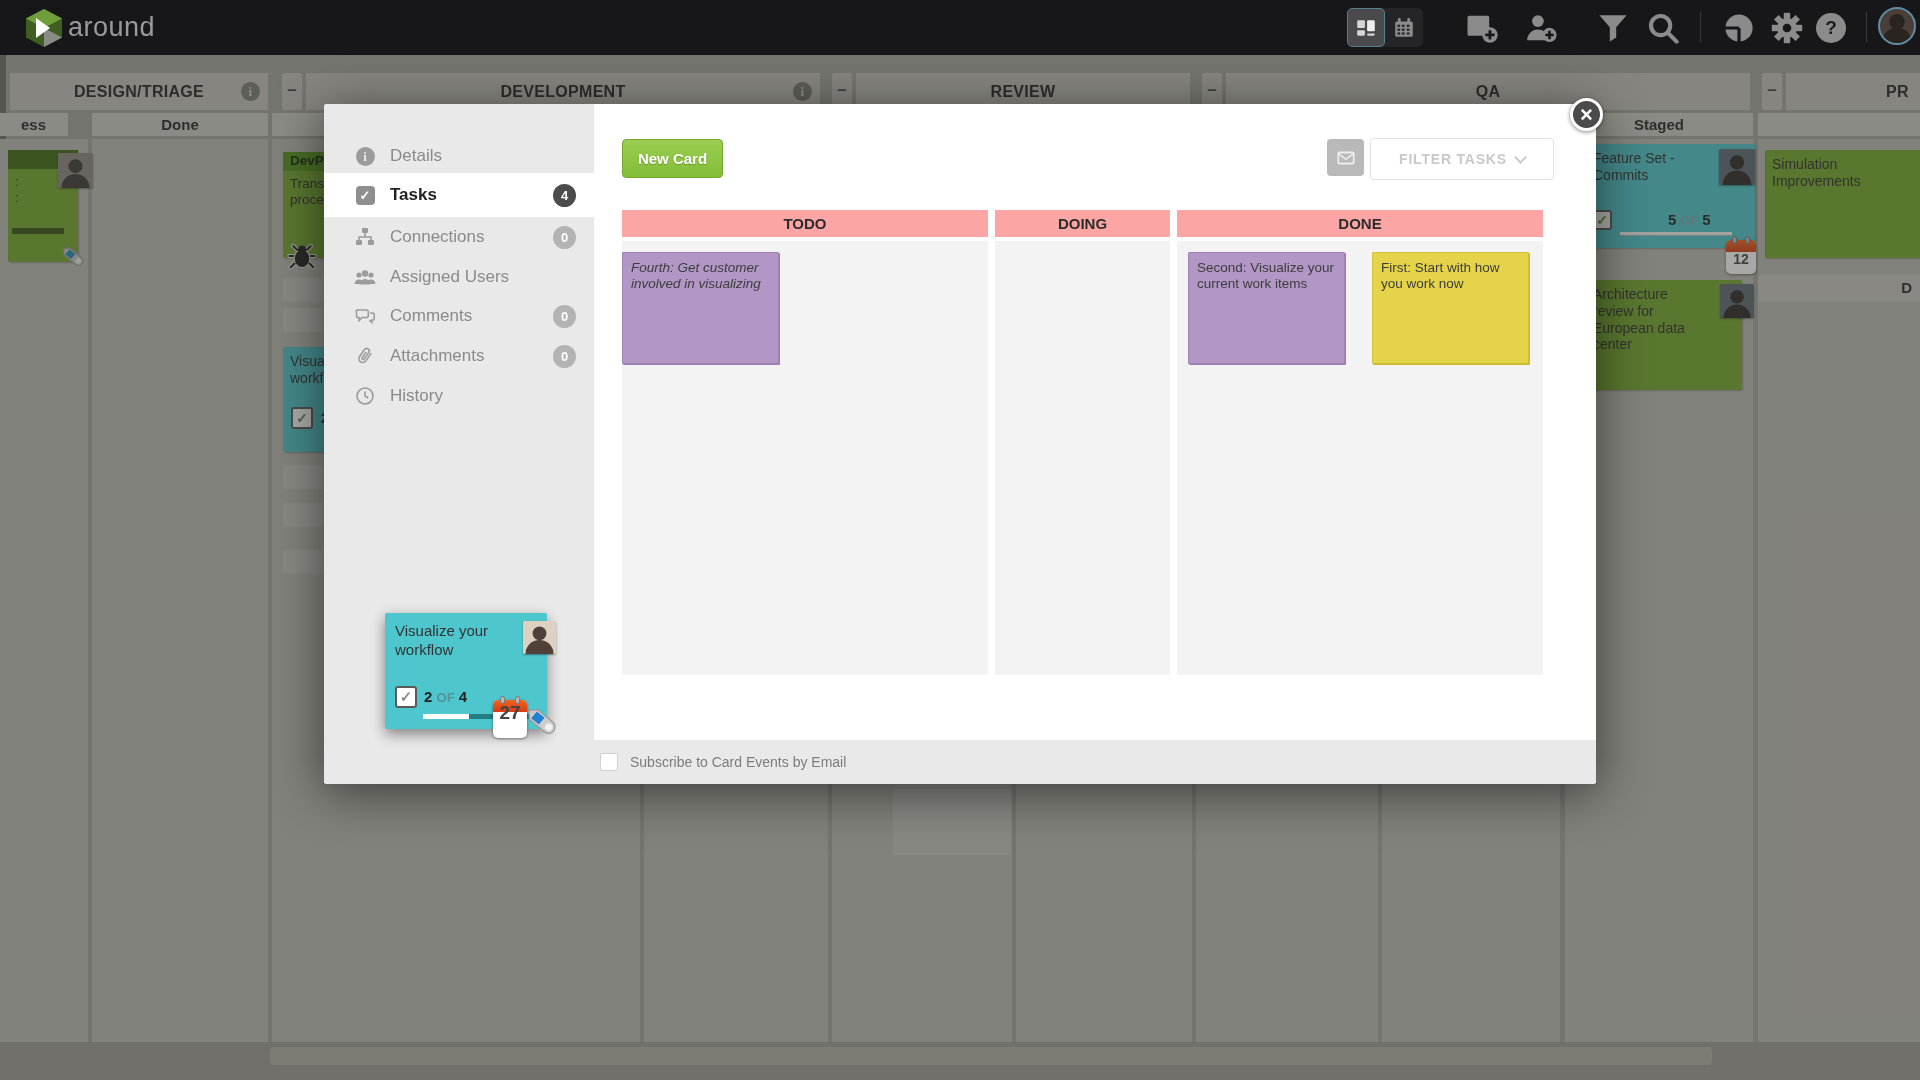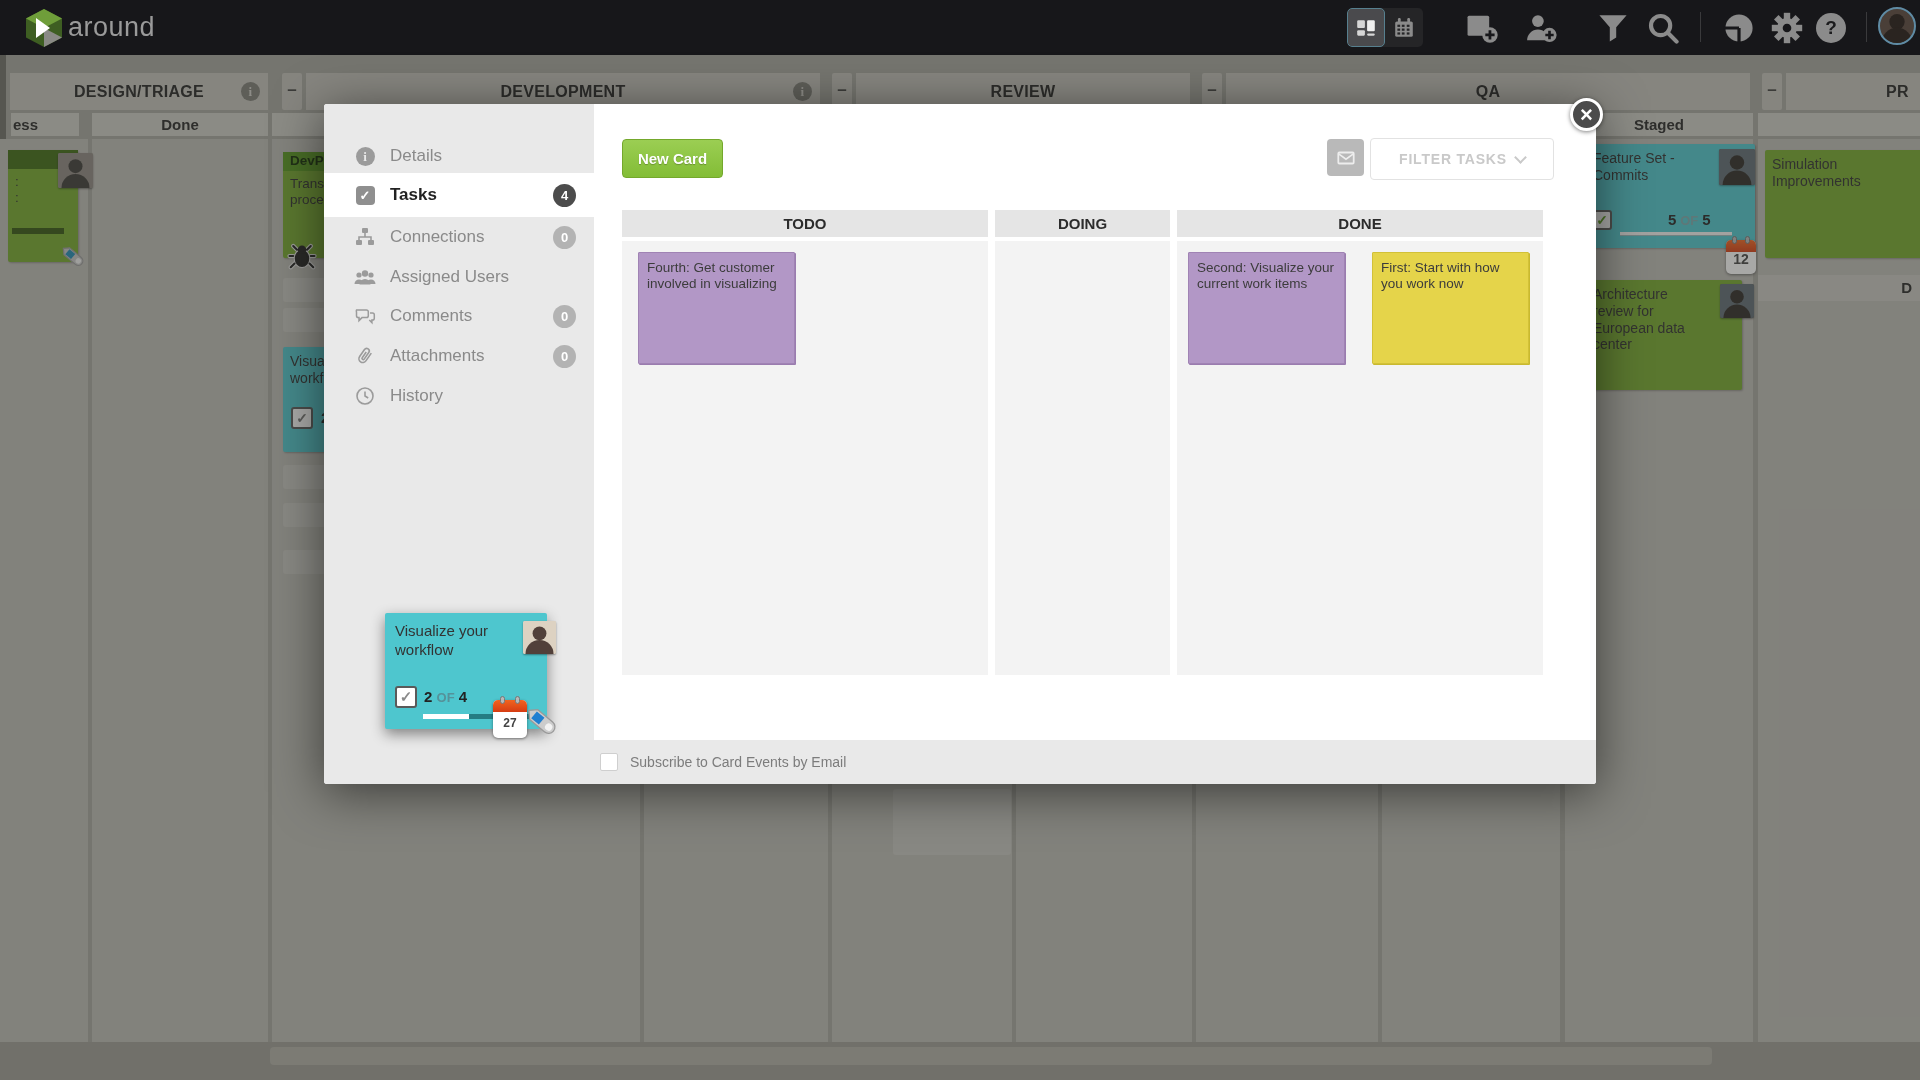--- a/index.html
+++ b/index.html
@@ -38,21 +38,21 @@
   .card-band { position:absolute; left:0; top:0; right:0; height:19px; background:#3d6a11; color:#0f2b00; font-weight:bold; font-size:13.5px; padding:1px 7px; }
   .mini-progress { position:absolute; height:6px; background:#33550f; }
   .avatar { overflow:hidden; border-radius:2px; box-shadow:0 1px 2px rgba(0,0,0,0.4); }
   .avatar.gray { background:#9a948c; }
   .avatar.warm { background:#ddd2c2; }
   .avatar.dark { background:#5c564f; }
 
   .cal-badge { position:absolute; width:34px; height:38px; border-radius:5px; background:#fff; box-shadow:0 1px 3px rgba(0,0,0,0.45); overflow:visible; text-align:center; }
   .cal-top { position:absolute; left:0; top:0; right:0; height:12px; border-radius:5px 5px 0 0; background:linear-gradient(#f1641f,#d63c12); }
   .cal-ring { position:absolute; top:-4px; width:5px; height:8px; border-radius:3px; background:#b8b8b8; border:1px solid #777; }
-  .cal-num { position:absolute; left:0; right:0; top:16px; font-size:12px; font-weight:bold; color:#444; }
+  .cal-num { position:absolute; left:0; right:0; top:2px; font-size:19px; font-weight:bold; color:#444; }
 
   .prog-row-check { position:absolute; width:22px; height:22px; background:#fff; border:2px solid #5a5a5a; border-radius:3px; text-align:center; line-height:18px; font-weight:bold; }
 
   
   .overlay { position:absolute; left:0; top:55px; width:1920px; height:1025px; background:rgba(56,56,52,0.44); z-index:20; }
 
   
   .modal { position:absolute; left:324px; top:104px; width:1272px; height:680px; background:#fff; border-radius:3px; box-shadow:0 8px 50px rgba(0,0,0,0.55); z-index:30; }
   .m-sidebar { position:absolute; left:0; top:0; width:270px; height:680px; background:#e9e9e9; border-radius:3px 0 0 3px; }
   .m-item { position:absolute; left:0; width:270px; height:40px; display:flex; align-items:center; color:#8a8a8a; font-size:17px; }
@@ -64,21 +64,21 @@
   .tasks-ic { width:19px; height:19px; background:#8f8f8f; border-radius:4px; color:#fff; font-size:13px; font-weight:bold; text-align:center; line-height:19px; }
 
   .newcard-btn { position:absolute; left:298px; top:35px; width:101px; height:39px; border-radius:4px;
      background:linear-gradient(#9bce53,#83bd36); border:1px solid #74a82c; color:#fff; font-weight:bold; font-size:15px;
      text-align:center; line-height:37px; text-shadow:0 1px 1px rgba(0,0,0,0.25); }
   .env-btn { position:absolute; left:1003px; top:35px; width:37px; height:37px; border-radius:4px; background:#b9b9b9; display:flex; align-items:center; justify-content:center; }
   .filter-btn { position:absolute; left:1046px; top:34px; width:184px; height:42px; border-radius:4px; border:1px solid #e2e2e2; background:#fff;
      color:#c9c9c9; font-weight:bold; font-size:14px; letter-spacing:0.8px; display:flex; align-items:center; justify-content:center; gap:9px; }
   .chev { width:9px; height:9px; border-right:2px solid #c9c9c9; border-bottom:2px solid #c9c9c9; transform:rotate(45deg); margin-top:-4px; }
 
-  .tcol-head { position:absolute; top:106px; height:27px; background:#e5e5e5; color:#2c2c2c; font-weight:bold; font-size:15px; text-align:center; line-height:27px; }
+  .tcol-head { position:absolute; top:106px; height:27px; background:#fca5a5; color:#2c2c2c; font-weight:bold; font-size:15px; text-align:center; line-height:27px; }
   .tcol-body { position:absolute; top:137px; height:434px; background:#f3f3f3; }
   .task-card { position:absolute; width:157px; height:112px; padding:7px 8px; font-size:13.5px; color:#3c3c3c; line-height:1.18; border-radius:1px; }
   .task-card.purple { background:#b297c6; border:1px solid #a083b4; box-shadow:1px 1px 0 #9a7caf; }
   .task-card.yellow { background:#e5d44a; border:1px solid #d2c138; box-shadow:1px 1px 0 #c9b92f; }
 
   .m-footer { position:absolute; left:270px; top:636px; width:1002px; height:44px; background:#e9e9e9; border-radius:0 0 3px 0; }
   .foot-check { position:absolute; left:6px; top:13px; width:18px; height:18px; background:#fff; border:1px solid #cfcfcf; border-radius:2px; }
   .foot-label { position:absolute; left:36px; top:0; line-height:44px; font-size:14px; color:#7c7c7c; }
   .foot-url { position:absolute; right:18px; top:0; line-height:44px; font-size:13.5px; color:#8f8f8f; display:flex; align-items:center; gap:7px; height:44px; }
 
@@ -199,21 +199,21 @@
     </div>
     <div class="minus-box" style="left:1202px;">–</div>
     <div class="col-head" style="left:1226px;width:524px;">
       <span>QA</span>
     </div>
     <div class="minus-box" style="left:1762px;">–</div>
     <div class="col-head" style="left:1786px;width:134px;overflow:hidden;">
       <span style="position:absolute;left:100px;">PR</span>
     </div>
 
-    <div class="sub-head" style="left:11px;width:68px;text-align:left;padding-left:2px;">ess</div>
+    <div class="sub-head" style="left:0;width:68px;text-align:left;padding-left:21px;">ess</div>
     <div class="sub-head" style="left:92px;width:176px;">Done</div>
     <div class="sub-head" style="left:272px;width:368px;"></div>
     <div class="sub-head" style="left:1565px;width:188px;">Staged</div>
     <div class="sub-head" style="left:1758px;width:162px;"></div>
 
     <div class="col-body" style="left:0;width:88px;"></div>
     <div class="col-body" style="left:92px;width:176px;"></div>
     <div class="col-body" style="left:272px;width:368px;"></div>
     <div class="col-body" style="left:644px;width:184px;"></div>
     <div class="col-body" style="left:832px;width:180px;"></div>
@@ -408,21 +408,21 @@
     </div>
 
     <div class="tcol-head" style="left:298px;width:366px;">TODO</div>
     <div class="tcol-head" style="left:671px;width:175px;">DOING</div>
     <div class="tcol-head" style="left:853px;width:366px;">DONE</div>
 
     <div class="tcol-body" style="left:298px;width:366px;"></div>
     <div class="tcol-body" style="left:671px;width:175px;"></div>
     <div class="tcol-body" style="left:853px;width:366px;"></div>
 
-    <div class="task-card purple" style="left:314px;top:148px;">Fourth: Get customer involved in visualizing</div>
+    <div class="task-card purple" style="left:298px;top:148px;font-style:italic;">Fourth: Get customer involved in visualizing</div>
     <div class="task-card purple" style="left:864px;top:148px;">Second: Visualize your current work items</div>
     <div class="task-card yellow" style="left:1048px;top:148px;">First: Start with how you work now</div>
 
     <div class="m-footer">
       <div class="foot-check"></div>
       <div class="foot-label">Subscribe to Card Events by Email</div>
     </div>
 
     <div class="close-btn">×</div>
   </div>

